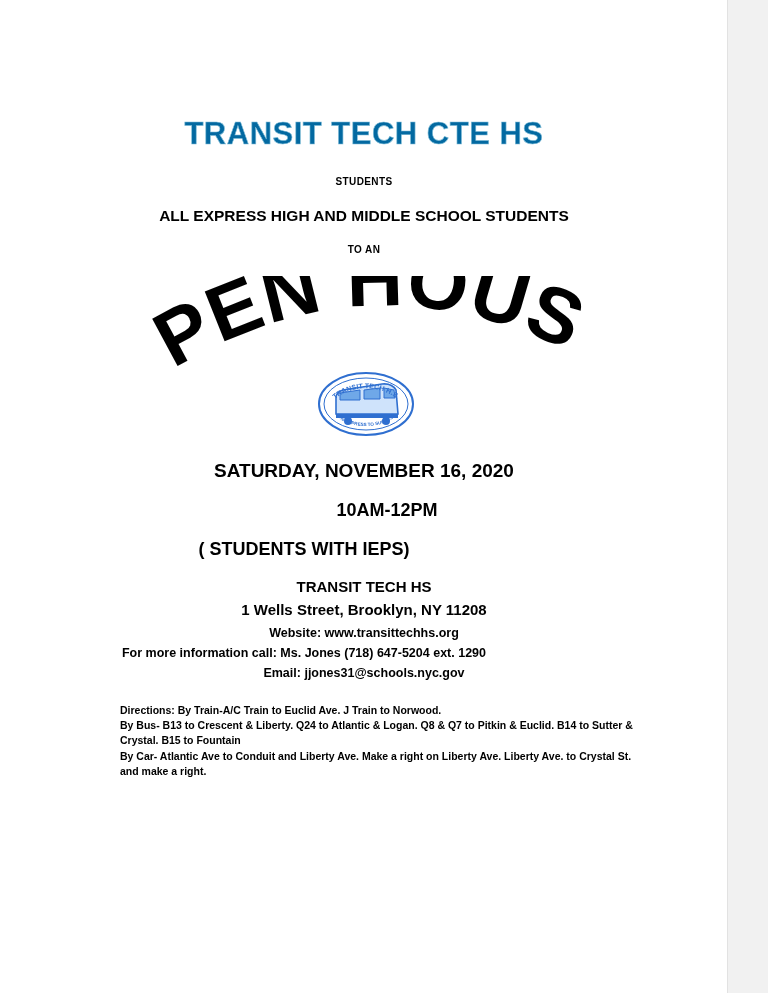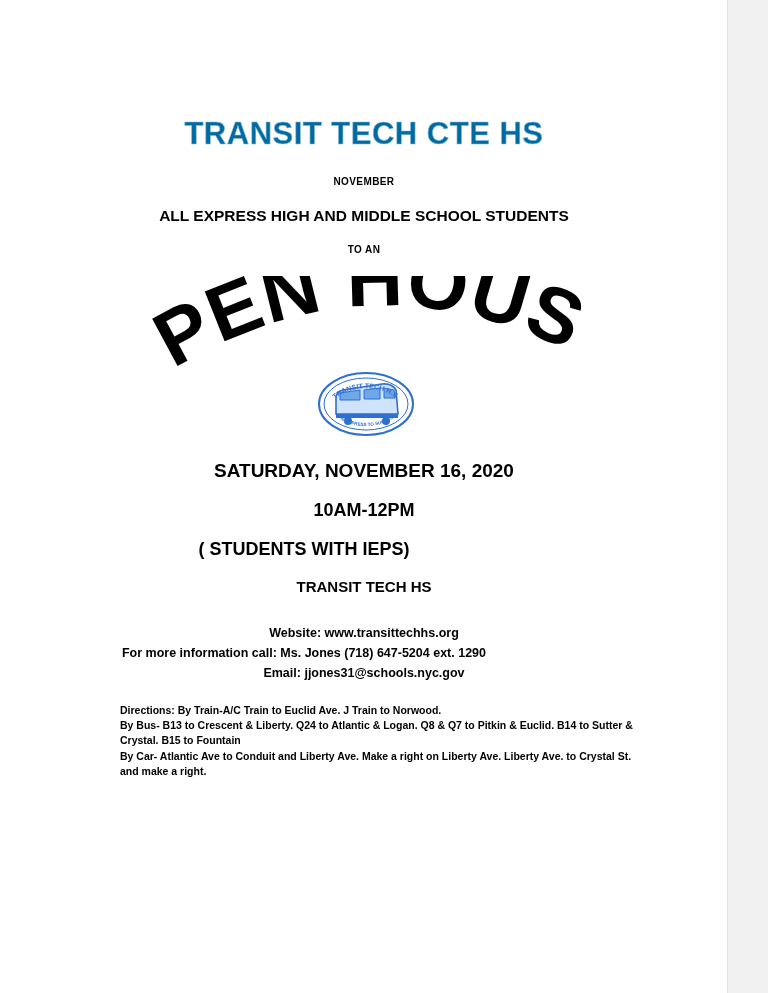--- a/index.html
+++ b/index.html
@@ -122,20 +122,21 @@
     font-weight: bold;
   }
   .time {
     position: absolute;
     left: 0;
     top: 500px;
     width: 728px;
     text-align: center;
     font-size: 18px;
     font-weight: bold;
+    padding-left: 23px;
   }
   .audience2 {
     position: absolute;
     left: 0;
     top: 539px;
     width: 608px;
     text-align: center;
     font-size: 18px;
     font-weight: bold;
   }
@@ -197,21 +198,21 @@
   }
   .directions div { margin: 0; }
 </style>
 </head>
 <body>
 
 <div class="page">
 
   <div class="title">TRANSIT TECH CTE HS</div>
 
-  <div class="invites">NOVEMBER</div>
+  <div class="invites">STUDENTS</div>
 
   <div class="audience">ALL EXPRESS HIGH AND MIDDLE SCHOOL STUDENTS</div>
 
   <div class="toan">TO AN</div>
 
   <div class="arc-wrap">
     <svg viewBox="0 0 728 110" xmlns="http://www.w3.org/2000/svg">
       <defs>
         <path id="archPath" d="M 150,108 Q 364,-36 586,84" fill="none"></path>
       </defs>
@@ -245,20 +246,21 @@
         <textPath href="#logoBot" startOffset="50%" text-anchor="middle">THE EXPRESS TO SUCCESS</textPath>
       </text>
     </svg>
   </div>
 
   <div class="date">SATURDAY, NOVEMBER 16, 2020</div>
   <div class="time">10AM-12PM</div>
   <div class="audience2">( STUDENTS WITH IEPS)</div>
 
   <div class="school">TRANSIT TECH HS</div>
+  <div class="address">1 Wells Street, Brooklyn, NY  11208</div>
   <div class="website">Website:  www.transittechhs.org</div>
   <div class="phone">For more information call: Ms. Jones (718) 647-5204 ext. 1290</div>
   <div class="email">Email:  jjones31@schools.nyc.gov</div>
 
   <div class="directions">
     <div>Directions:  By Train-A/C Train to Euclid Ave. J Train to Norwood.</div>
     <div>By Bus- B13 to Crescent &amp; Liberty. Q24 to Atlantic &amp; Logan. Q8 &amp; Q7 to Pitkin &amp; Euclid. B14 to Sutter &amp; Crystal. B15 to Fountain</div>
     <div>By Car- Atlantic Ave to Conduit and Liberty Ave. Make a right on Liberty Ave. Liberty Ave. to Crystal St. and make a right.</div>
   </div>
 

